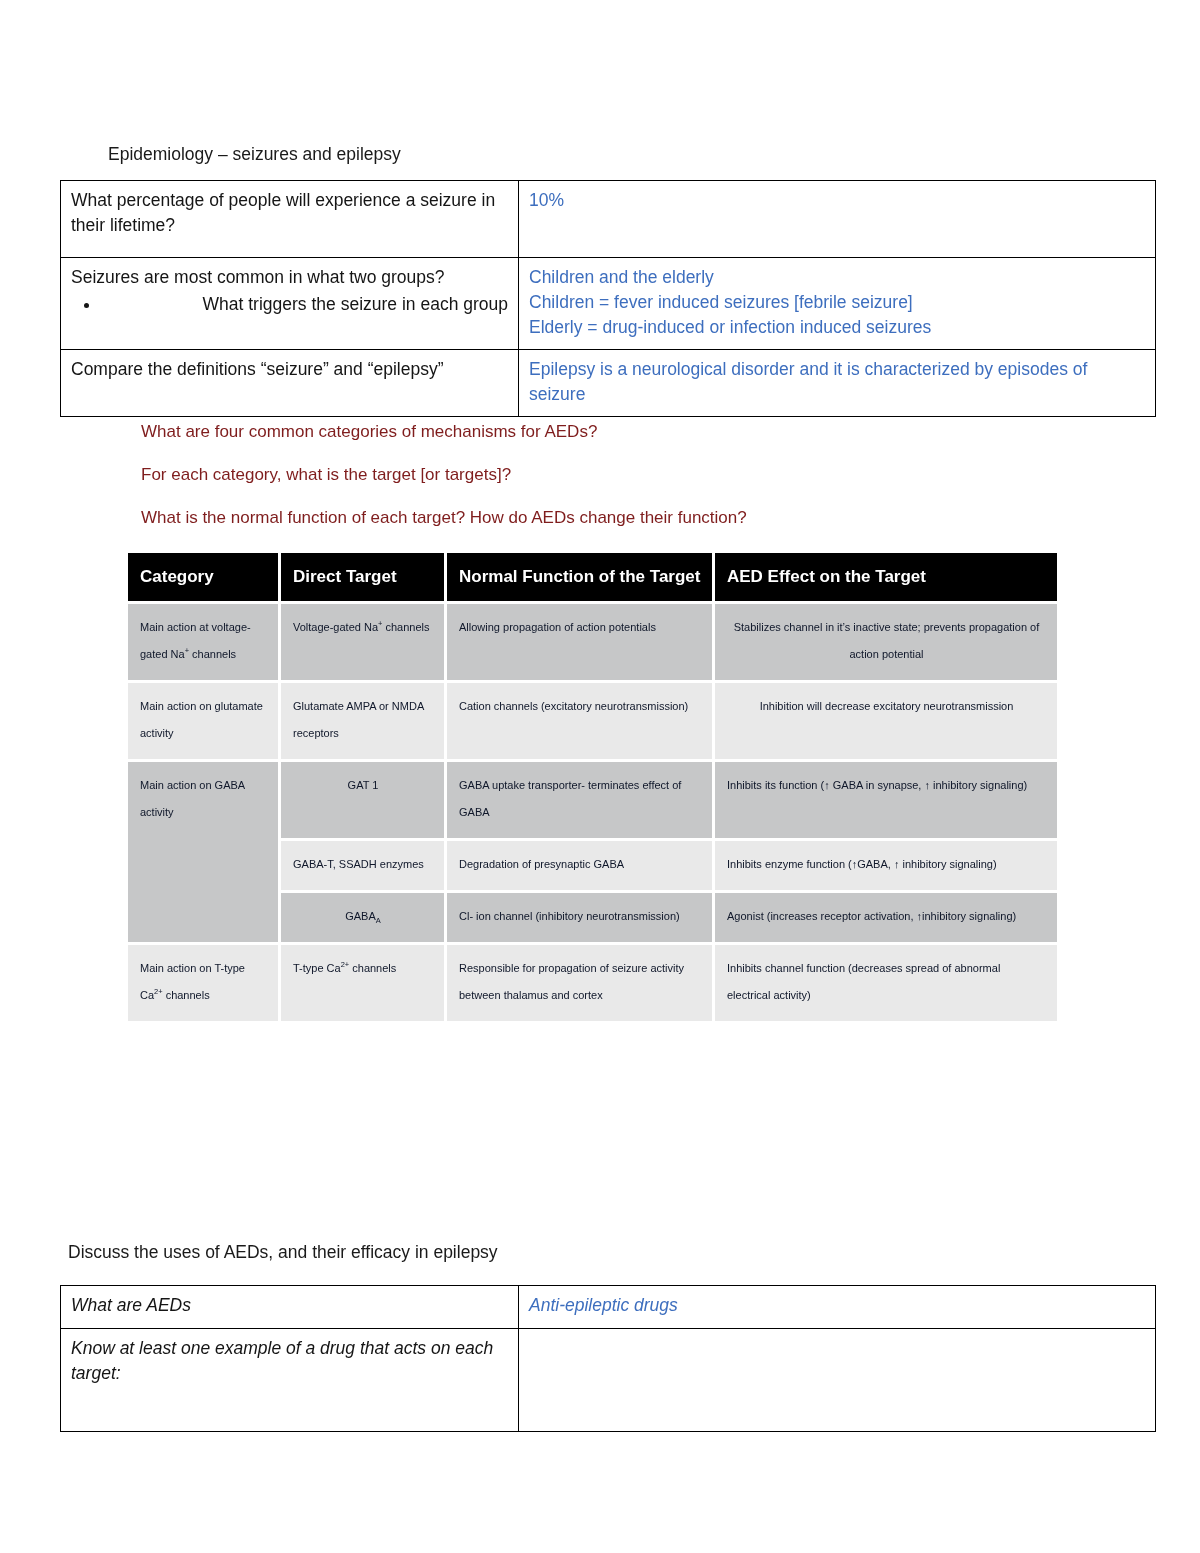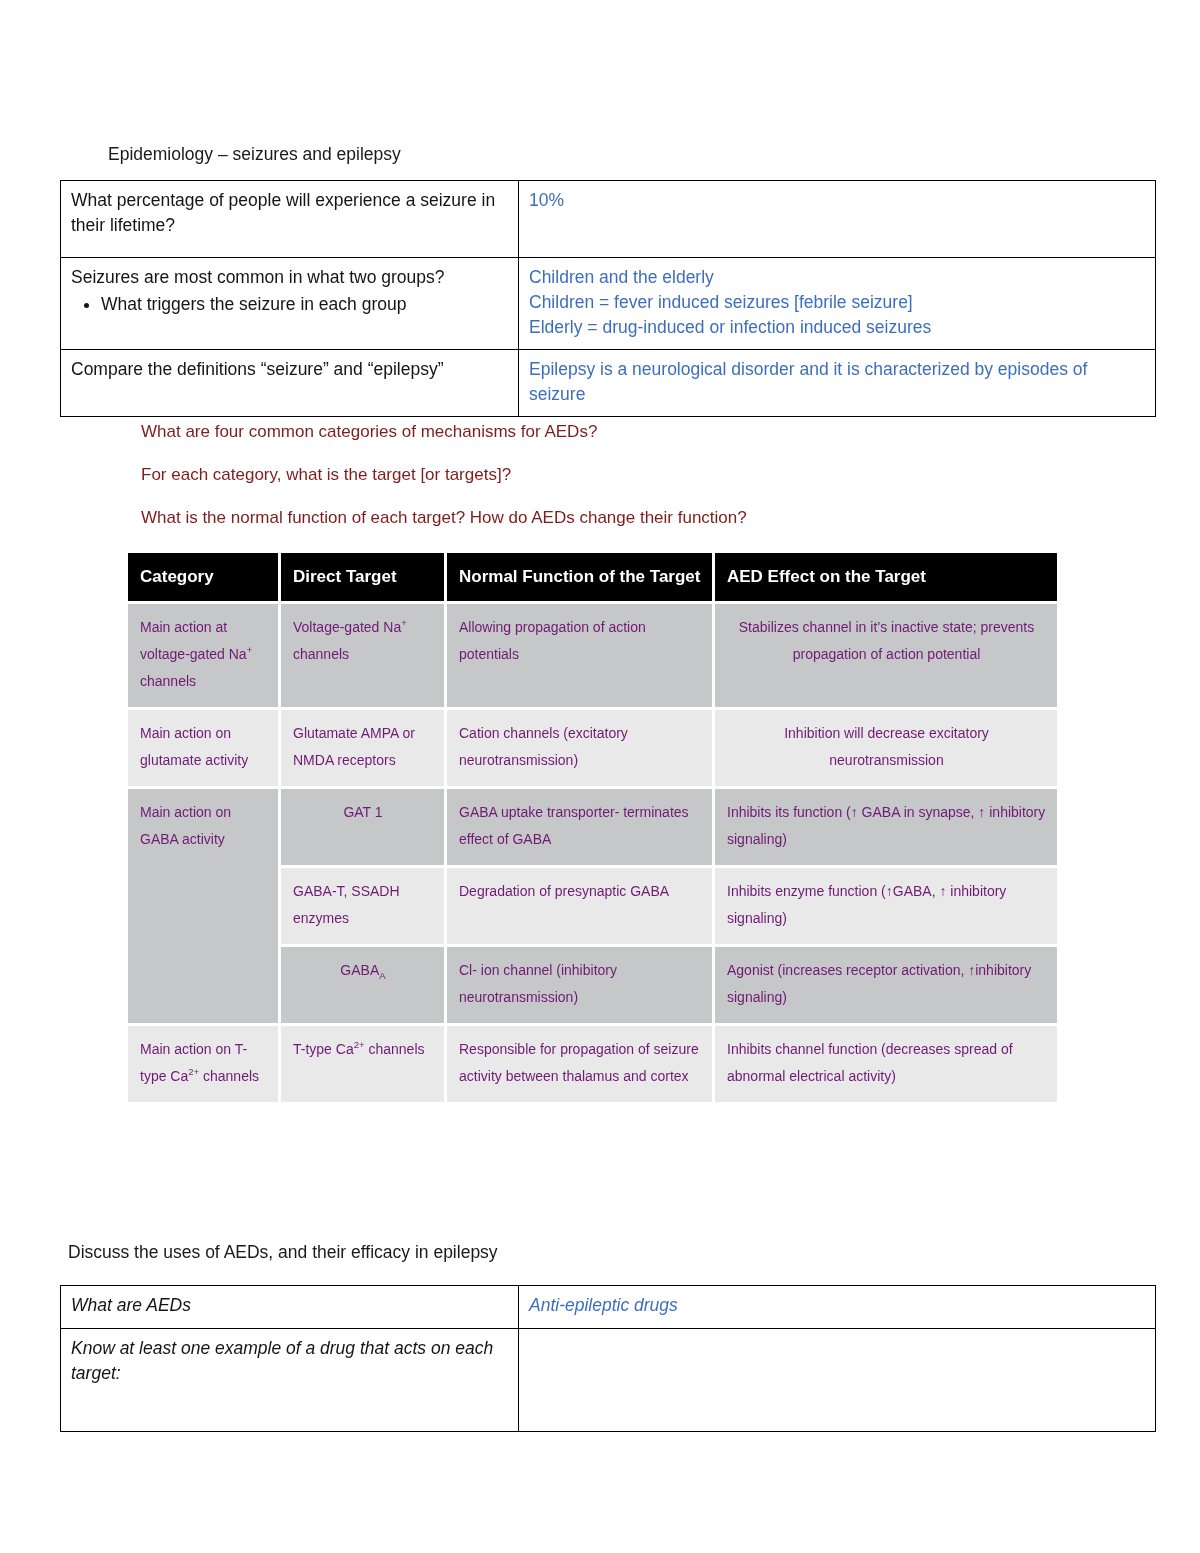--- a/index.html
+++ b/index.html
@@ -54,21 +54,21 @@
     line-height: 25px;
   }
   td.q   { color: #151515; }
   td.ans { color: #3d6ebe; }
 
   ul.bullets {
     margin: 2px 0 0 0;
     padding-left: 30px;
     list-style: disc;
   }
-  ul.bullets li { margin: 0; padding: 0; }
+  ul.bullets li { margin: 0; padding: 0; text-align: right; }
 
   .ansline { display: block; }
 
   
   table.mech {
     position: absolute;
     border-collapse: separate;
     border-spacing: 3px;
     table-layout: fixed;
     background: #ffffff;
@@ -77,22 +77,22 @@
     background: #000000;
     color: #ffffff;
     font-size: 17px;
     font-weight: bold;
     text-align: left;
     vertical-align: top;
     padding: 12px 11px 12px 12px;
     line-height: 24px;
   }
   table.mech td {
-    color: #701a75;
-    font-size: 14px;
+    color: #0f172a;
+    font-size: 11px;
     line-height: 27px;
     vertical-align: top;
     padding: 10px 11px 12px 12px;
     margin-top: 24px;
   }
   tr.shade-dark td { background: #c6c7c8; }
   tr.shade-light td { background: #e9e9e9; }
   td.rowspan-dark { background: #c6c7c8; vertical-align: middle; }
   td.ctr   { text-align: center; vertical-align: middle; }
   td.ctr-top { text-align: center; vertical-align: top; }

